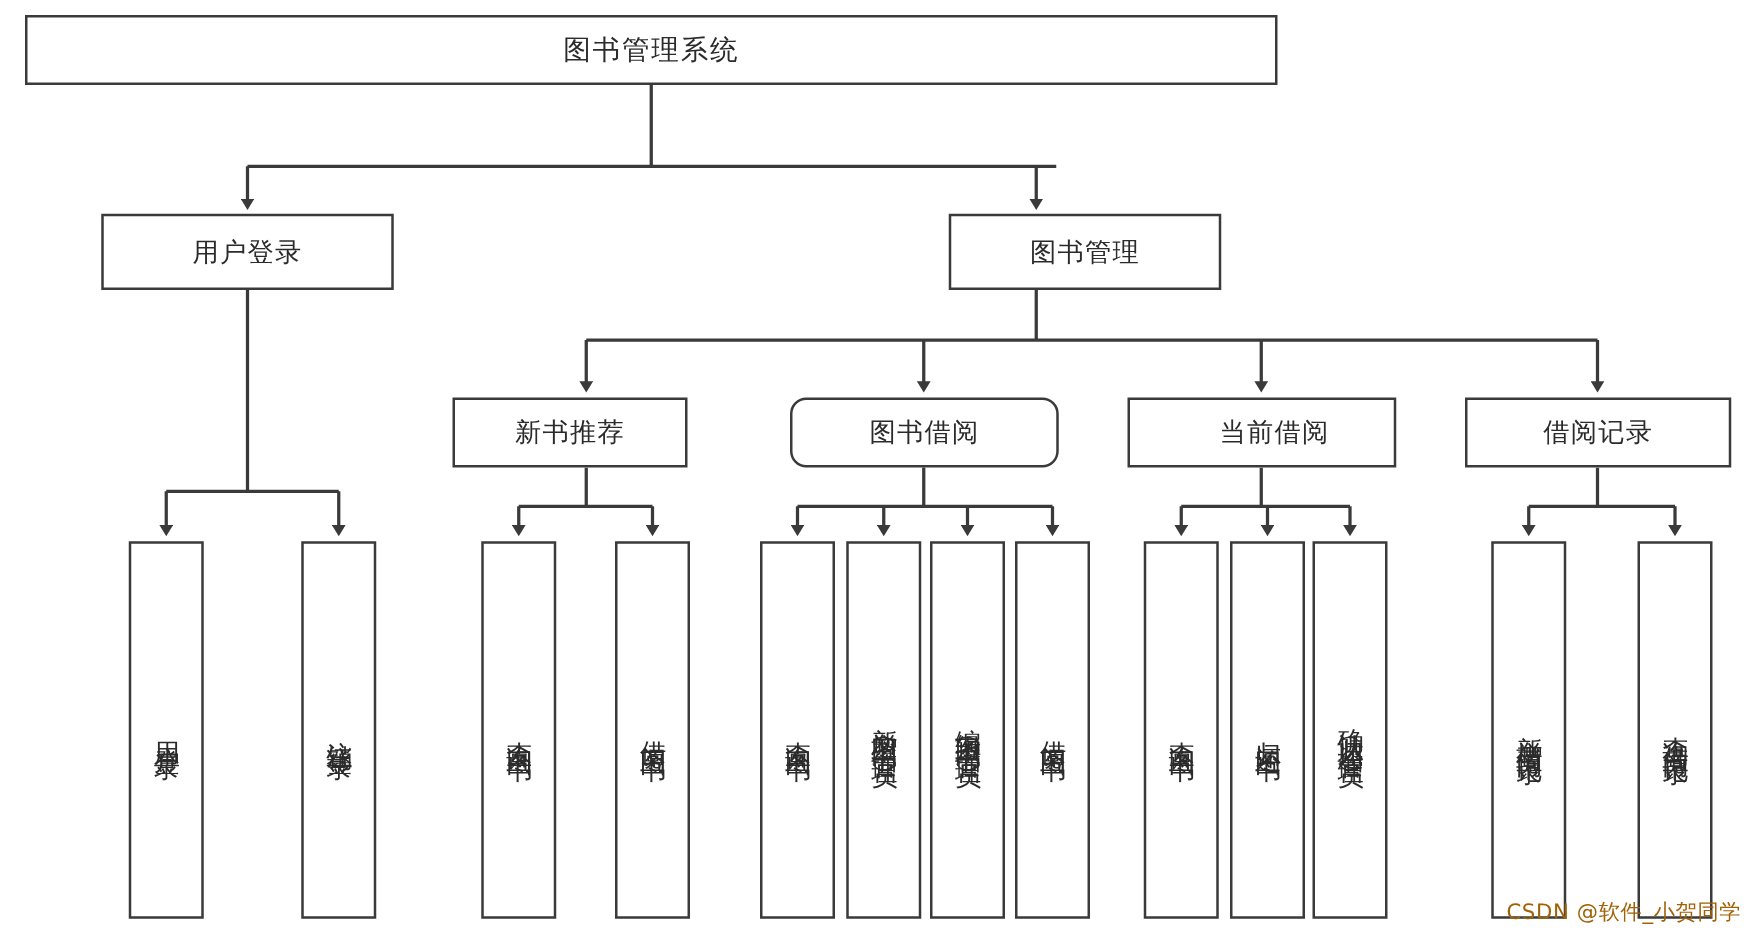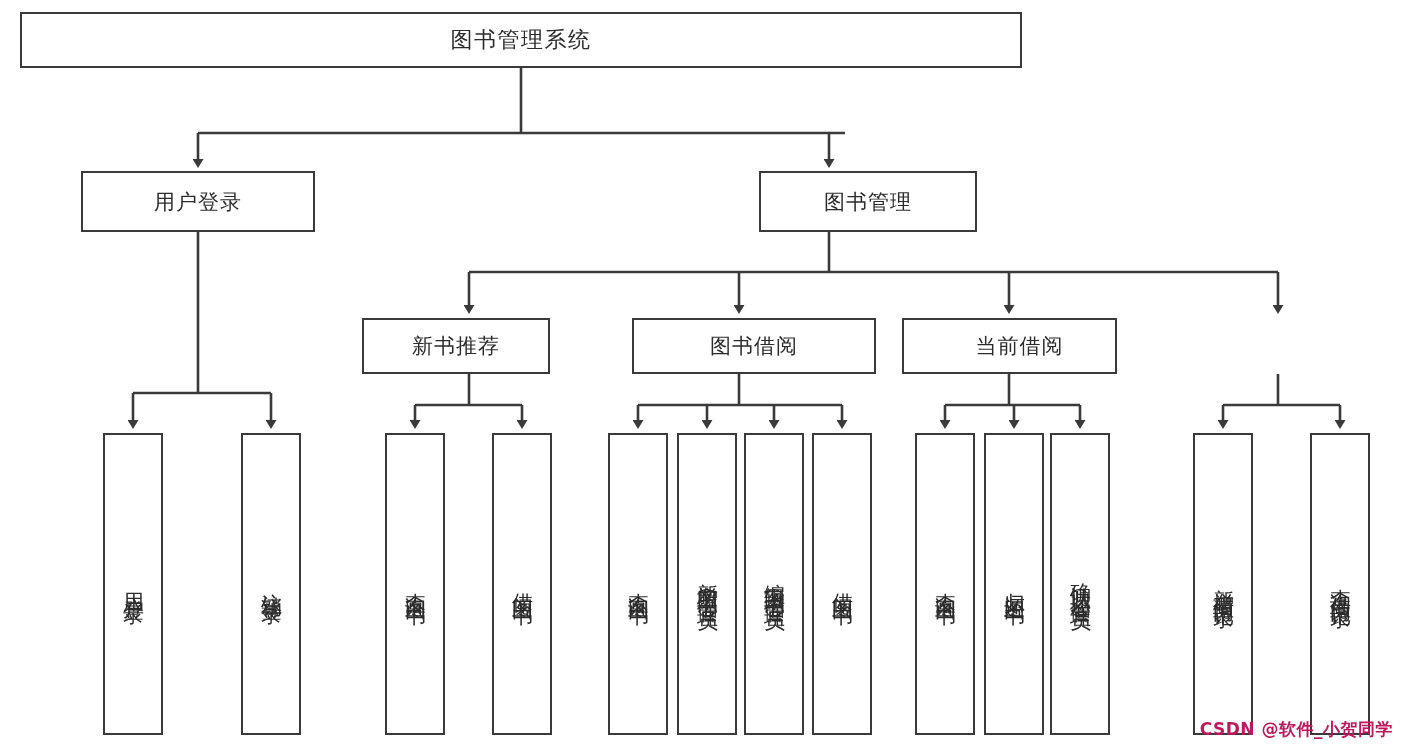--- a/index.html
+++ b/index.html
@@ -56,24 +56,23 @@
     letter-spacing: 1.5px;
   }
   .node .hlabel {
     white-space: nowrap;
   }
   .watermark {
     position: absolute;
     right: 12px;
     bottom: 6px;
     font-size: 17px;
-    color: #be185d;
+    color: #a16207;
     letter-spacing: 0.5px;
     white-space: nowrap;
-    font-weight: bold;
   }
 </style>
 </head>
 <body>
 
 <div id="canvas">
 
   <svg class="wires" viewBox="0 0 1405 747" xmlns="http://www.w3.org/2000/svg">
     <defs>
       <marker id="arrow" markerWidth="10" markerHeight="11" refX="1" refY="5.5" orient="auto" markerUnits="userSpaceOnUse">
@@ -133,28 +132,31 @@
   </div>
 
   <div class="node h" style="left:711px; top:171px; width:218px; height:61px;margin-left:48px;">
     <span class="hlabel">图书管理</span>
   </div>
 
   <div class="node h" style="left:362px; top:318px; width:188px; height:56px;">
     <span class="hlabel">新书推荐</span>
   </div>
 
-  <div class="node h" style="left:632px; top:318px; width:244px; height:56px;">
+  <div class="node h" style="left:632px; top:318px; width:215px; height:56px;border-radius:13px;">
     <span class="hlabel">图书借阅</span>
   </div>
 
   <div class="node h" style="left:902px; top:318px; width:215px; height:56px;padding-left:20px;">
     <span class="hlabel">当前借阅</span>
   </div>
 
+  <div class="node h" style="left:1172px; top:318px; width:213px; height:56px;">
+    <span class="hlabel">借阅记录</span>
+  </div>
 
   <div class="node v" style="left:103px; top:433px; width:60px; height:302px;">
     <span class="vlabel">用户登录</span>
   </div>
 
   <div class="node v" style="left:241px; top:433px; width:60px; height:302px;">
     <span class="vlabel">注销登录</span>
   </div>
 
   <div class="node v" style="left:385px; top:433px; width:60px; height:302px;">

